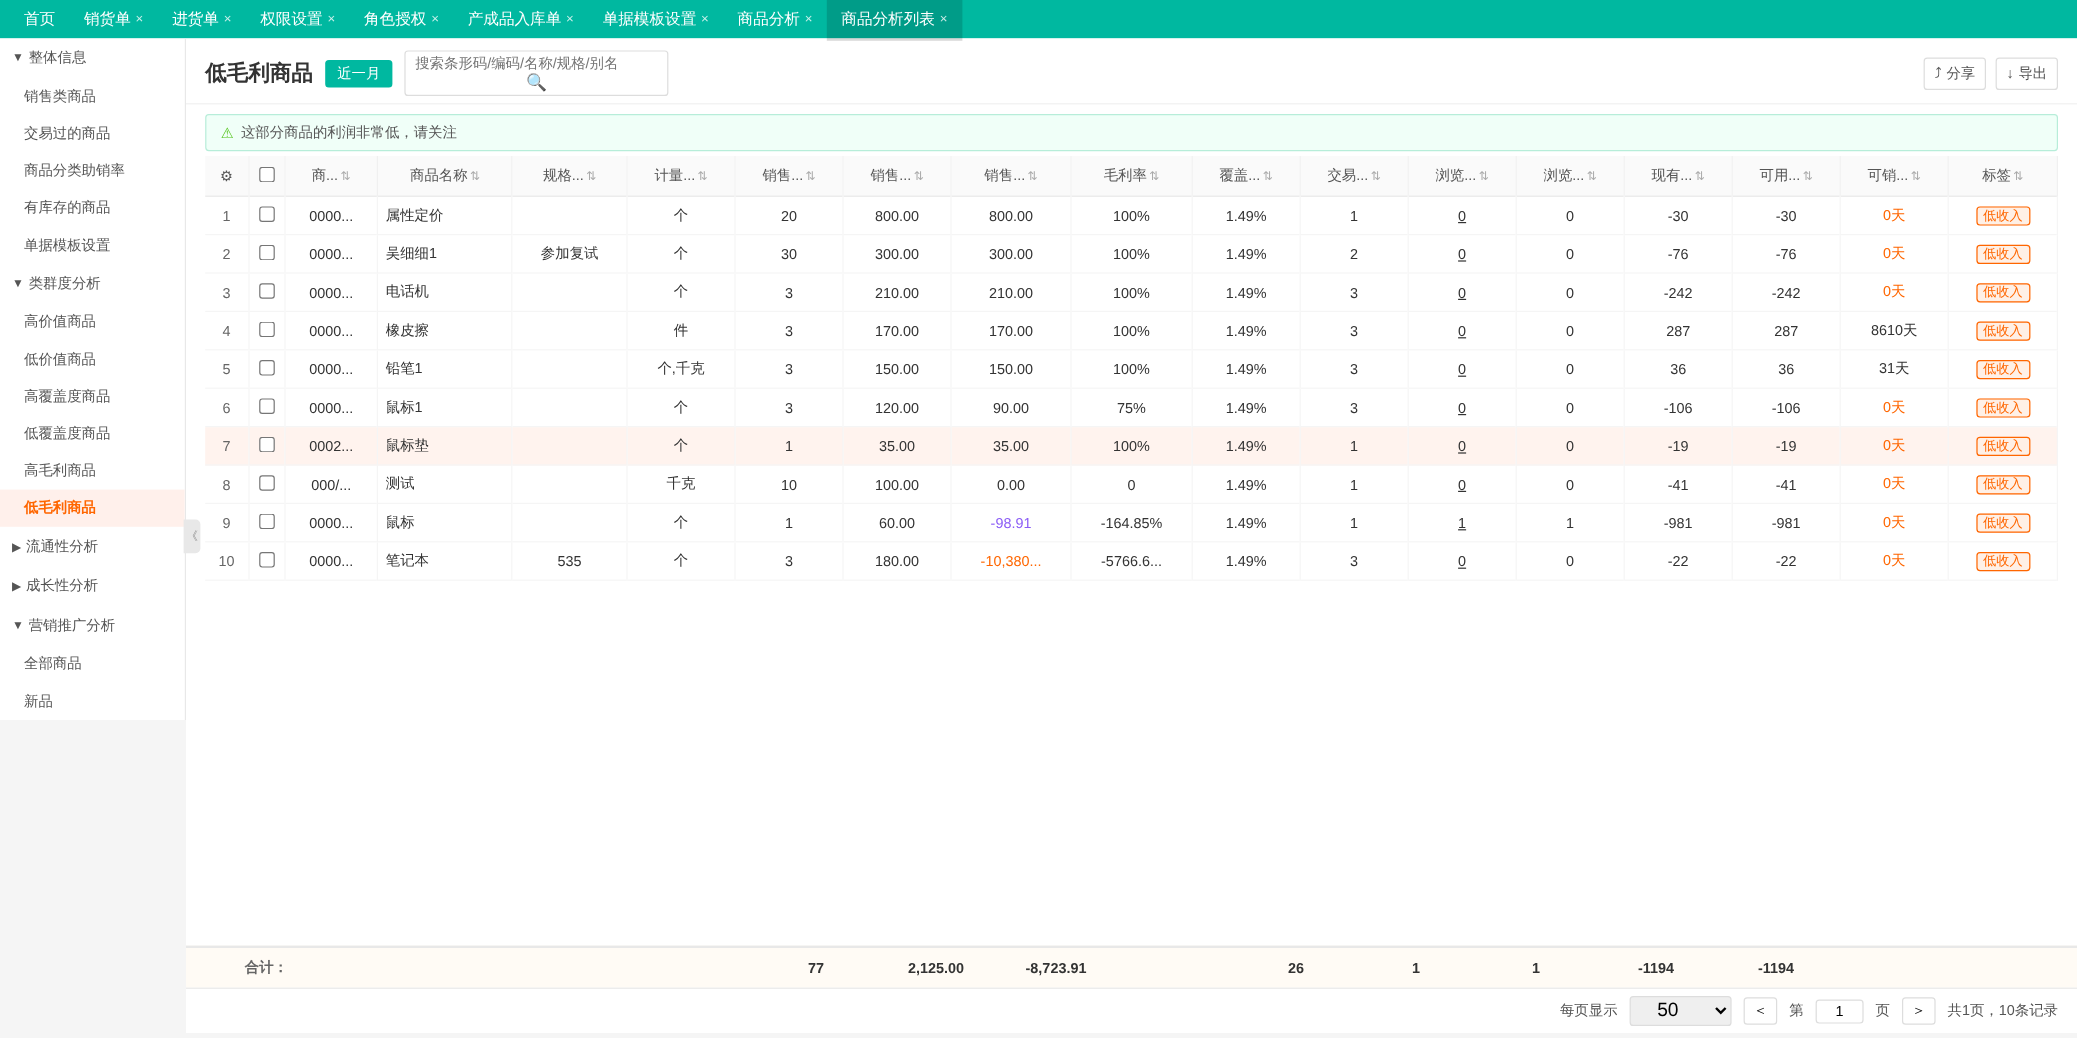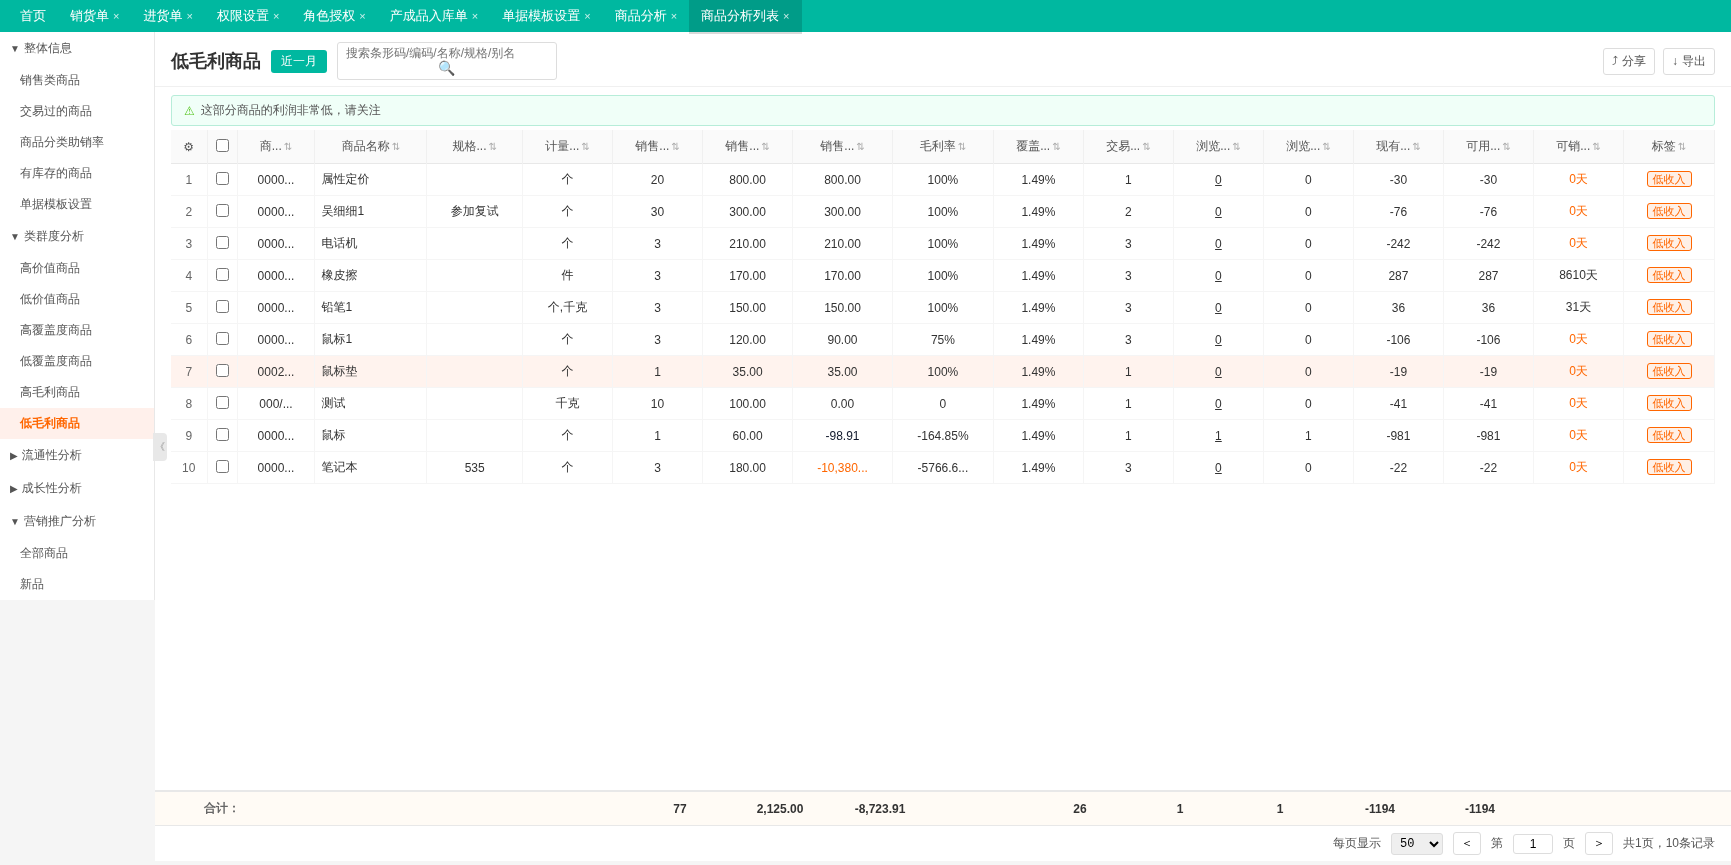--- a/index.html
+++ b/index.html
@@ -221,23 +221,22 @@
       padding: 6px 16px;
       border-top: 1px solid #e8e8e8;
       background: #fff;
       gap: 10px;
       font-size: 12px;
       color: #555;
     }
     .pagination-bar select {
       border: 1px solid #ddd;
       border-radius: 3px;
-      padding: 2px 4px;
-      font-size: 12px;
-      font-family: Liberation Mono, monospace;
+      padding: 2px 18px;
+      font-size: 16px;
     }
     .page-nav-btn {
       border: 1px solid #ddd;
       background: #fff;
       border-radius: 3px;
       padding: 2px 7px;
       cursor: pointer;
       font-size: 12px;
     }
     .page-num-input {
@@ -572,21 +571,21 @@
     </tr>
             <tr>
       <td class="num-row">9</td>
       <td><input type="checkbox" style=""></td>
       <td>0000...</td>
       <td class="left">鼠标</td>
       <td></td>
       <td>个</td>
       <td>1</td>
       <td>60.00</td>
-      <td style="color:#0f172a;">-98.91</td>
+      <td style="color:#8b5cf6;">-98.91</td>
       <td>-164.85%</td>
       <td>1.49%</td>
       <td>1</td>
       <td style="text-decoration:underline;cursor:pointer;">1</td>
       <td>1</td>
       <td>-981</td>
       <td>-981</td>
       <td style="color:#f60;">0天</td>
       <td><span class="tag-badge">低收入</span></td>
     </tr>

